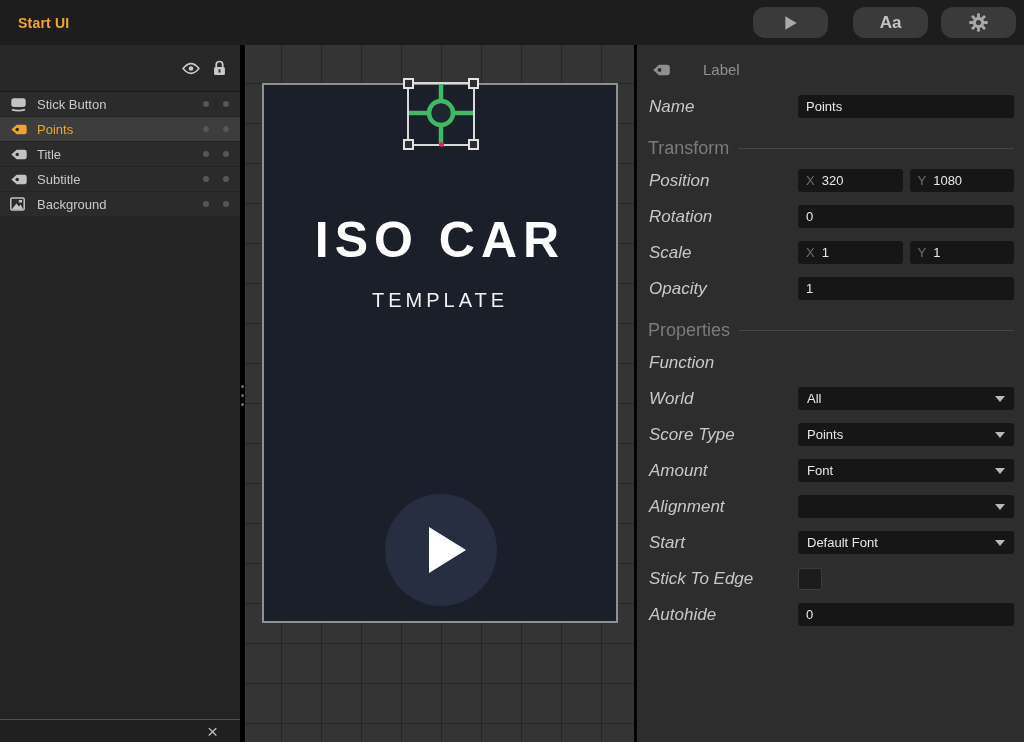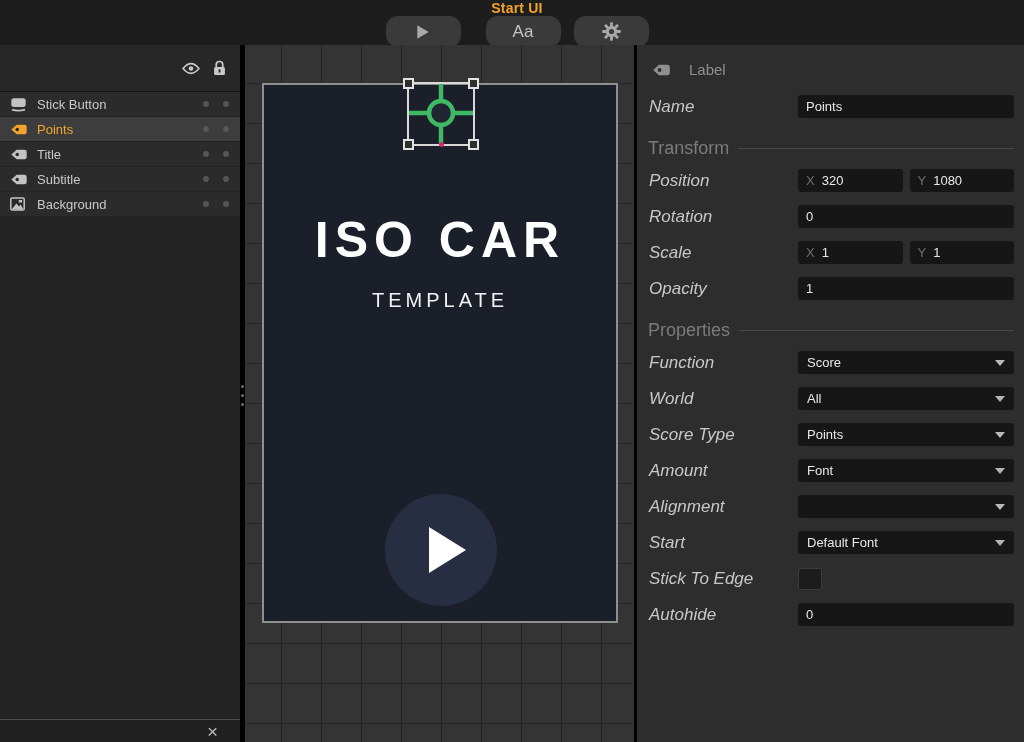--- a/index.html
+++ b/index.html
@@ -1,26 +1,26 @@
 <!DOCTYPE html>
 <html><head>
 <meta charset="utf-8">
 <style>
   * { margin:0; padding:0; box-sizing:border-box; }
   html,body { width:1024px; height:742px; overflow:hidden; background:#1d1d1d;
     font-family:"Liberation Sans", sans-serif; }
 
   
   .topbar { height:45px; background:#1d1d1d; display:flex; align-items:center;
-    justify-content:space-between; padding:0 8px 0 18px;flex-direction:column; }
+    justify-content:space-between; padding:0 8px 0 18px; }
   .topbar-title { color:#f5a329; font-size:14px; font-weight:bold; letter-spacing:.2px; }
   .topbar-buttons { display:flex; align-items:center; }
   .tb-btn { width:75px; height:31px; background:#3a3a3a; border-radius:12px;
     display:flex; align-items:center; justify-content:center; cursor:pointer;
-    color:#c3c3c3; font-size:17px; font-weight:normal; }
+    color:#c3c3c3; font-size:17px; font-weight:bold; }
   .tb-btn.play { margin-right:25px; }
   .tb-btn.text { margin-right:13px; }
 
   
   .content { display:flex; height:697px; }
   .divider1 { width:5px; background:#000; position:relative; }
   .gripper { position:absolute; left:1px; top:340px; display:flex; flex-direction:column; gap:6px; cursor:col-resize; }
   .gripper i { width:3px; height:3px; border-radius:50%; background:#6f6f6f; display:block; }
   .divider2 { width:3px; background:#000; }
 
@@ -62,21 +62,21 @@
     border:2px solid #d9d9d9; cursor:move; }
   .handle { position:absolute; width:11px; height:11px; background:#2e2e2e;
     border:2px solid #e3e3e3; cursor:pointer; }
   .h-tl { left:-6px; top:-6px; } .h-tr { right:-6px; top:-6px; }
   .h-bl { left:-6px; bottom:-6px; } .h-br { right:-6px; bottom:-6px; }
   .sel-dot { position:absolute; left:50%; bottom:-3px; margin-left:-2px;
     width:5px; height:5px; border-radius:50%; background:#d4286a; }
 
   
   .inspector { width:387px; background:#2d2d2d; padding:16px 10px 0 11px; overflow:hidden; }
-  .insp-header { display:flex; align-items:center; gap:18px; padding-left:4px; margin-bottom:17px; }
+  .insp-header { display:flex; align-items:center; gap:32px; padding-left:4px; margin-bottom:17px; }
   .insp-header .icon { color:#8f8f8f; display:flex; }
   .insp-title { color:#8f8f8f; font-size:15px; }
   .section-header { display:flex; align-items:center; margin:20px 0 10px 0; }
   .section-header span { color:#7b7b7b; font-size:18px; white-space:nowrap; }
   .section-header::after { content:""; flex:1; height:1px; background:#474747; margin-left:9px; }
   .insp-row { display:flex; align-items:center; margin-bottom:13px; min-height:23px; }
   .insp-label { width:150px; color:#c8c8c8; font-size:17px; padding-left:1px;font-style:italic; }
   .insp-control { flex:1; display:flex; gap:7px; }
   .field { flex:1; height:23px; background:#161616; border-radius:3px; display:flex;
     align-items:center; padding:0 8px; }
@@ -324,26 +324,20 @@
             <div class="field">
               <input value="1" style="">
             </div>
           </div>
         </div>
         <div class="section-header">
           <span>Properties</span>
         </div>
         <div class="insp-row">
           <span class="insp-label">Function</span>
-          <div class="insp-control">
-            <div class="select">
-              <span class="value">Score</span>
-              <span class="caret"></span>
-            </div>
-          </div>
         </div>
         <div class="insp-row">
           <span class="insp-label">World</span>
           <div class="insp-control">
             <div class="select">
               <span class="value">All</span>
               <span class="caret"></span>
             </div>
           </div>
         </div>

